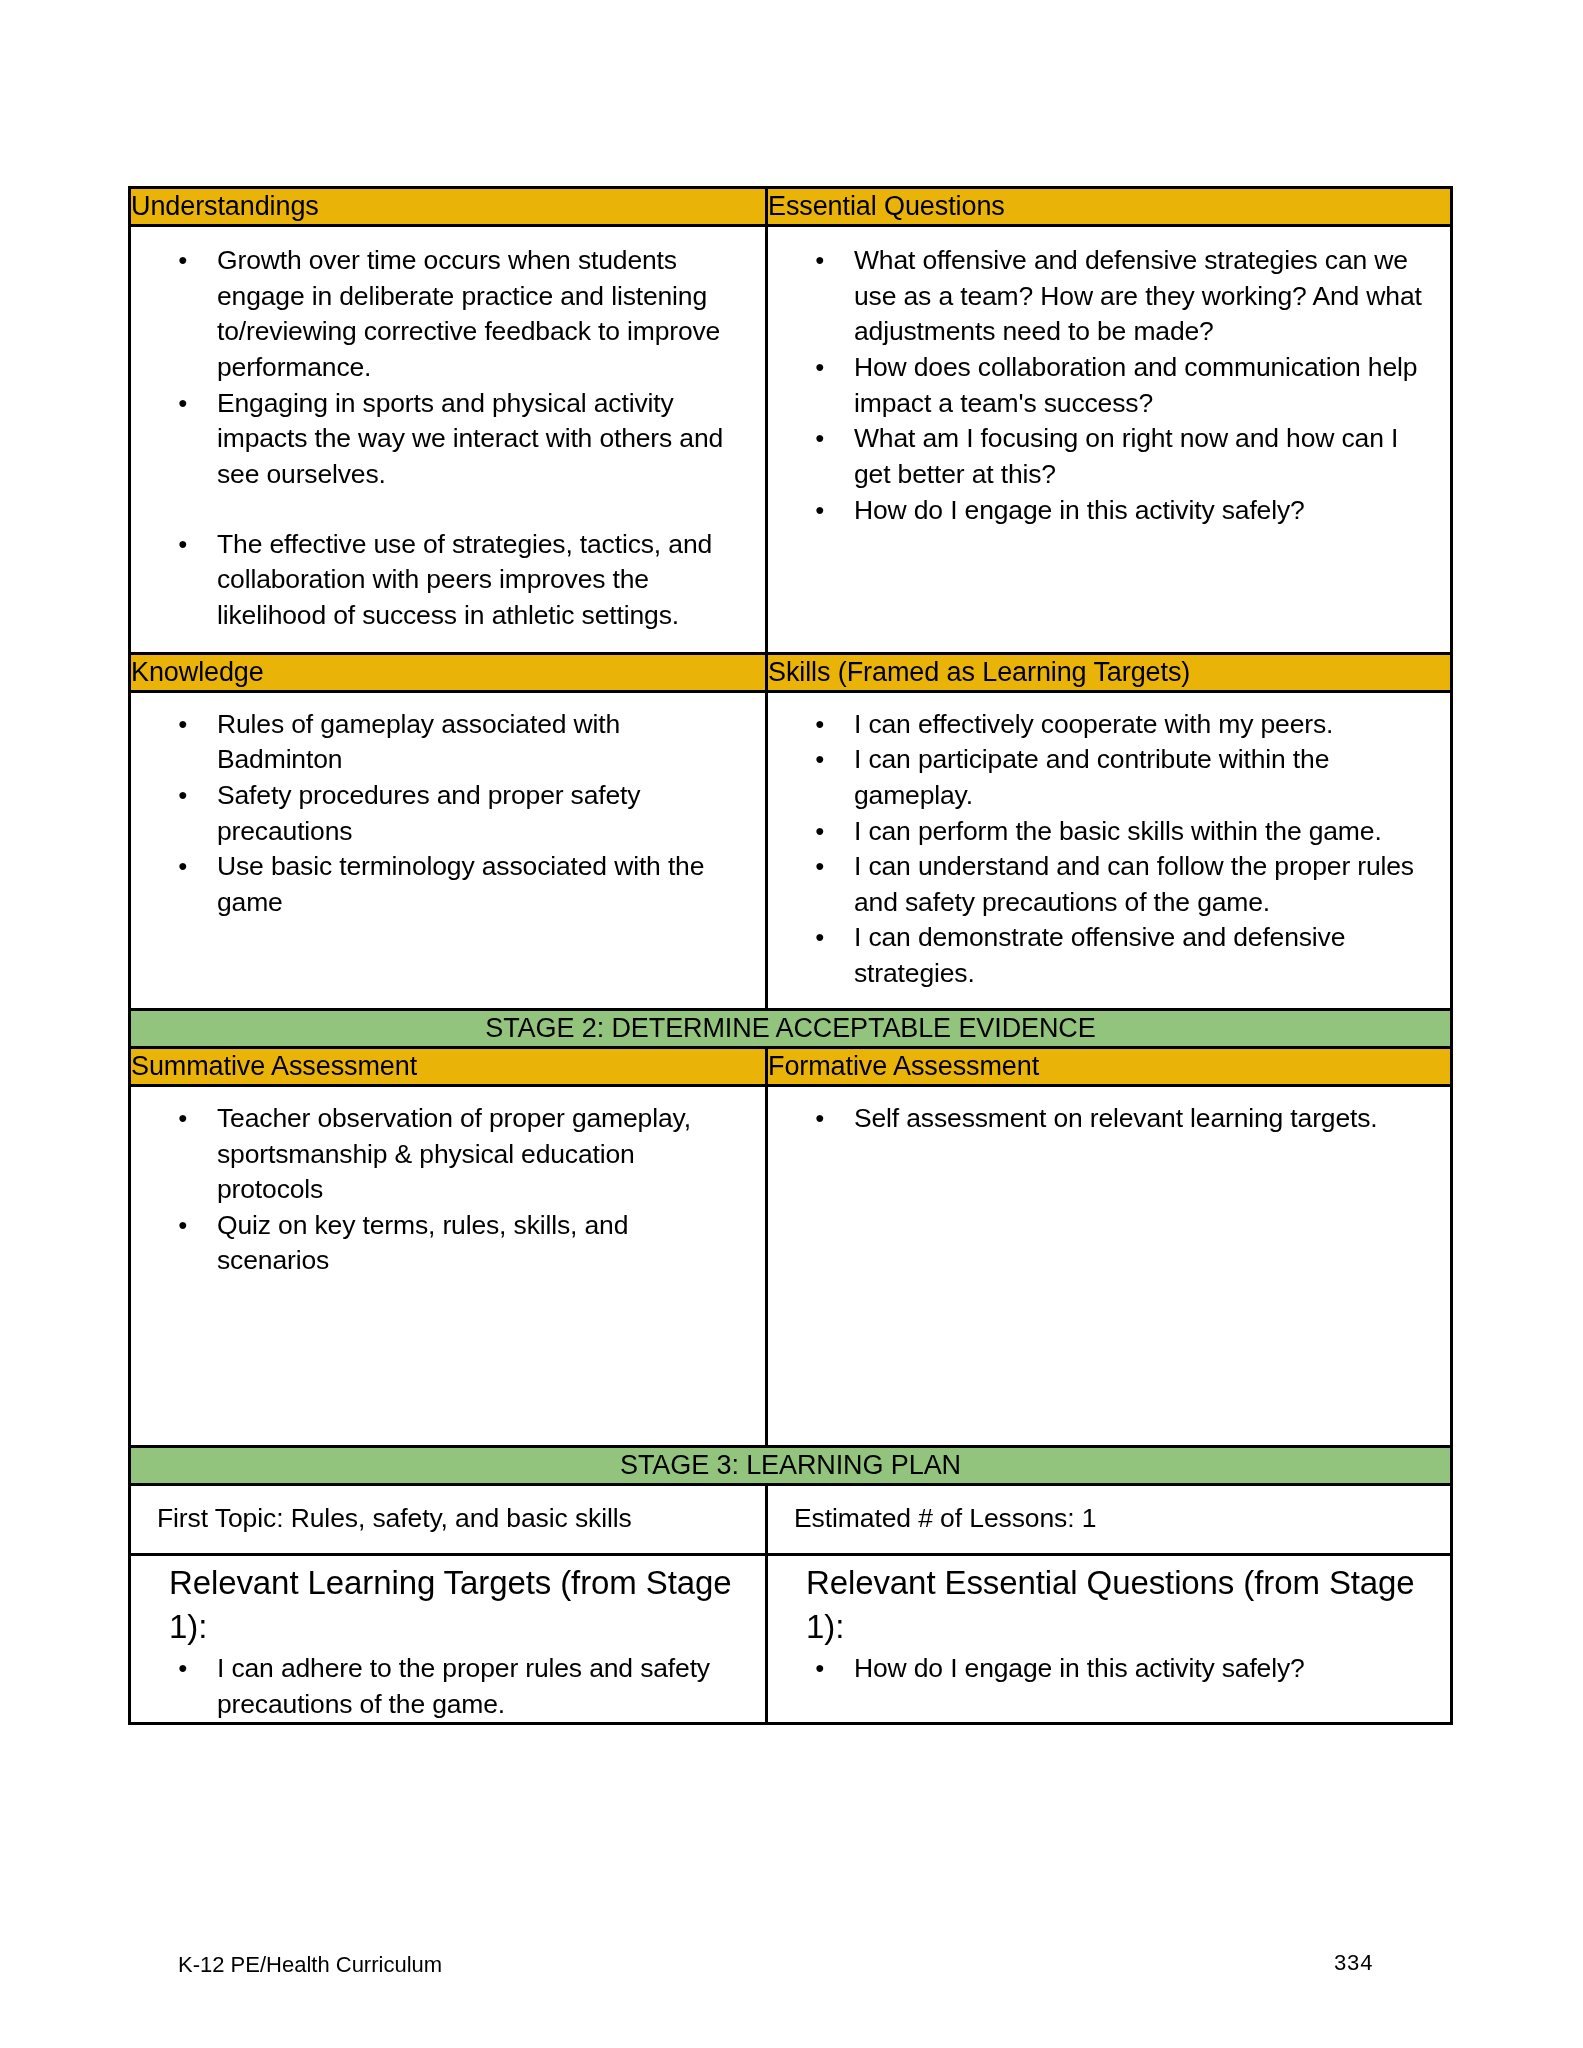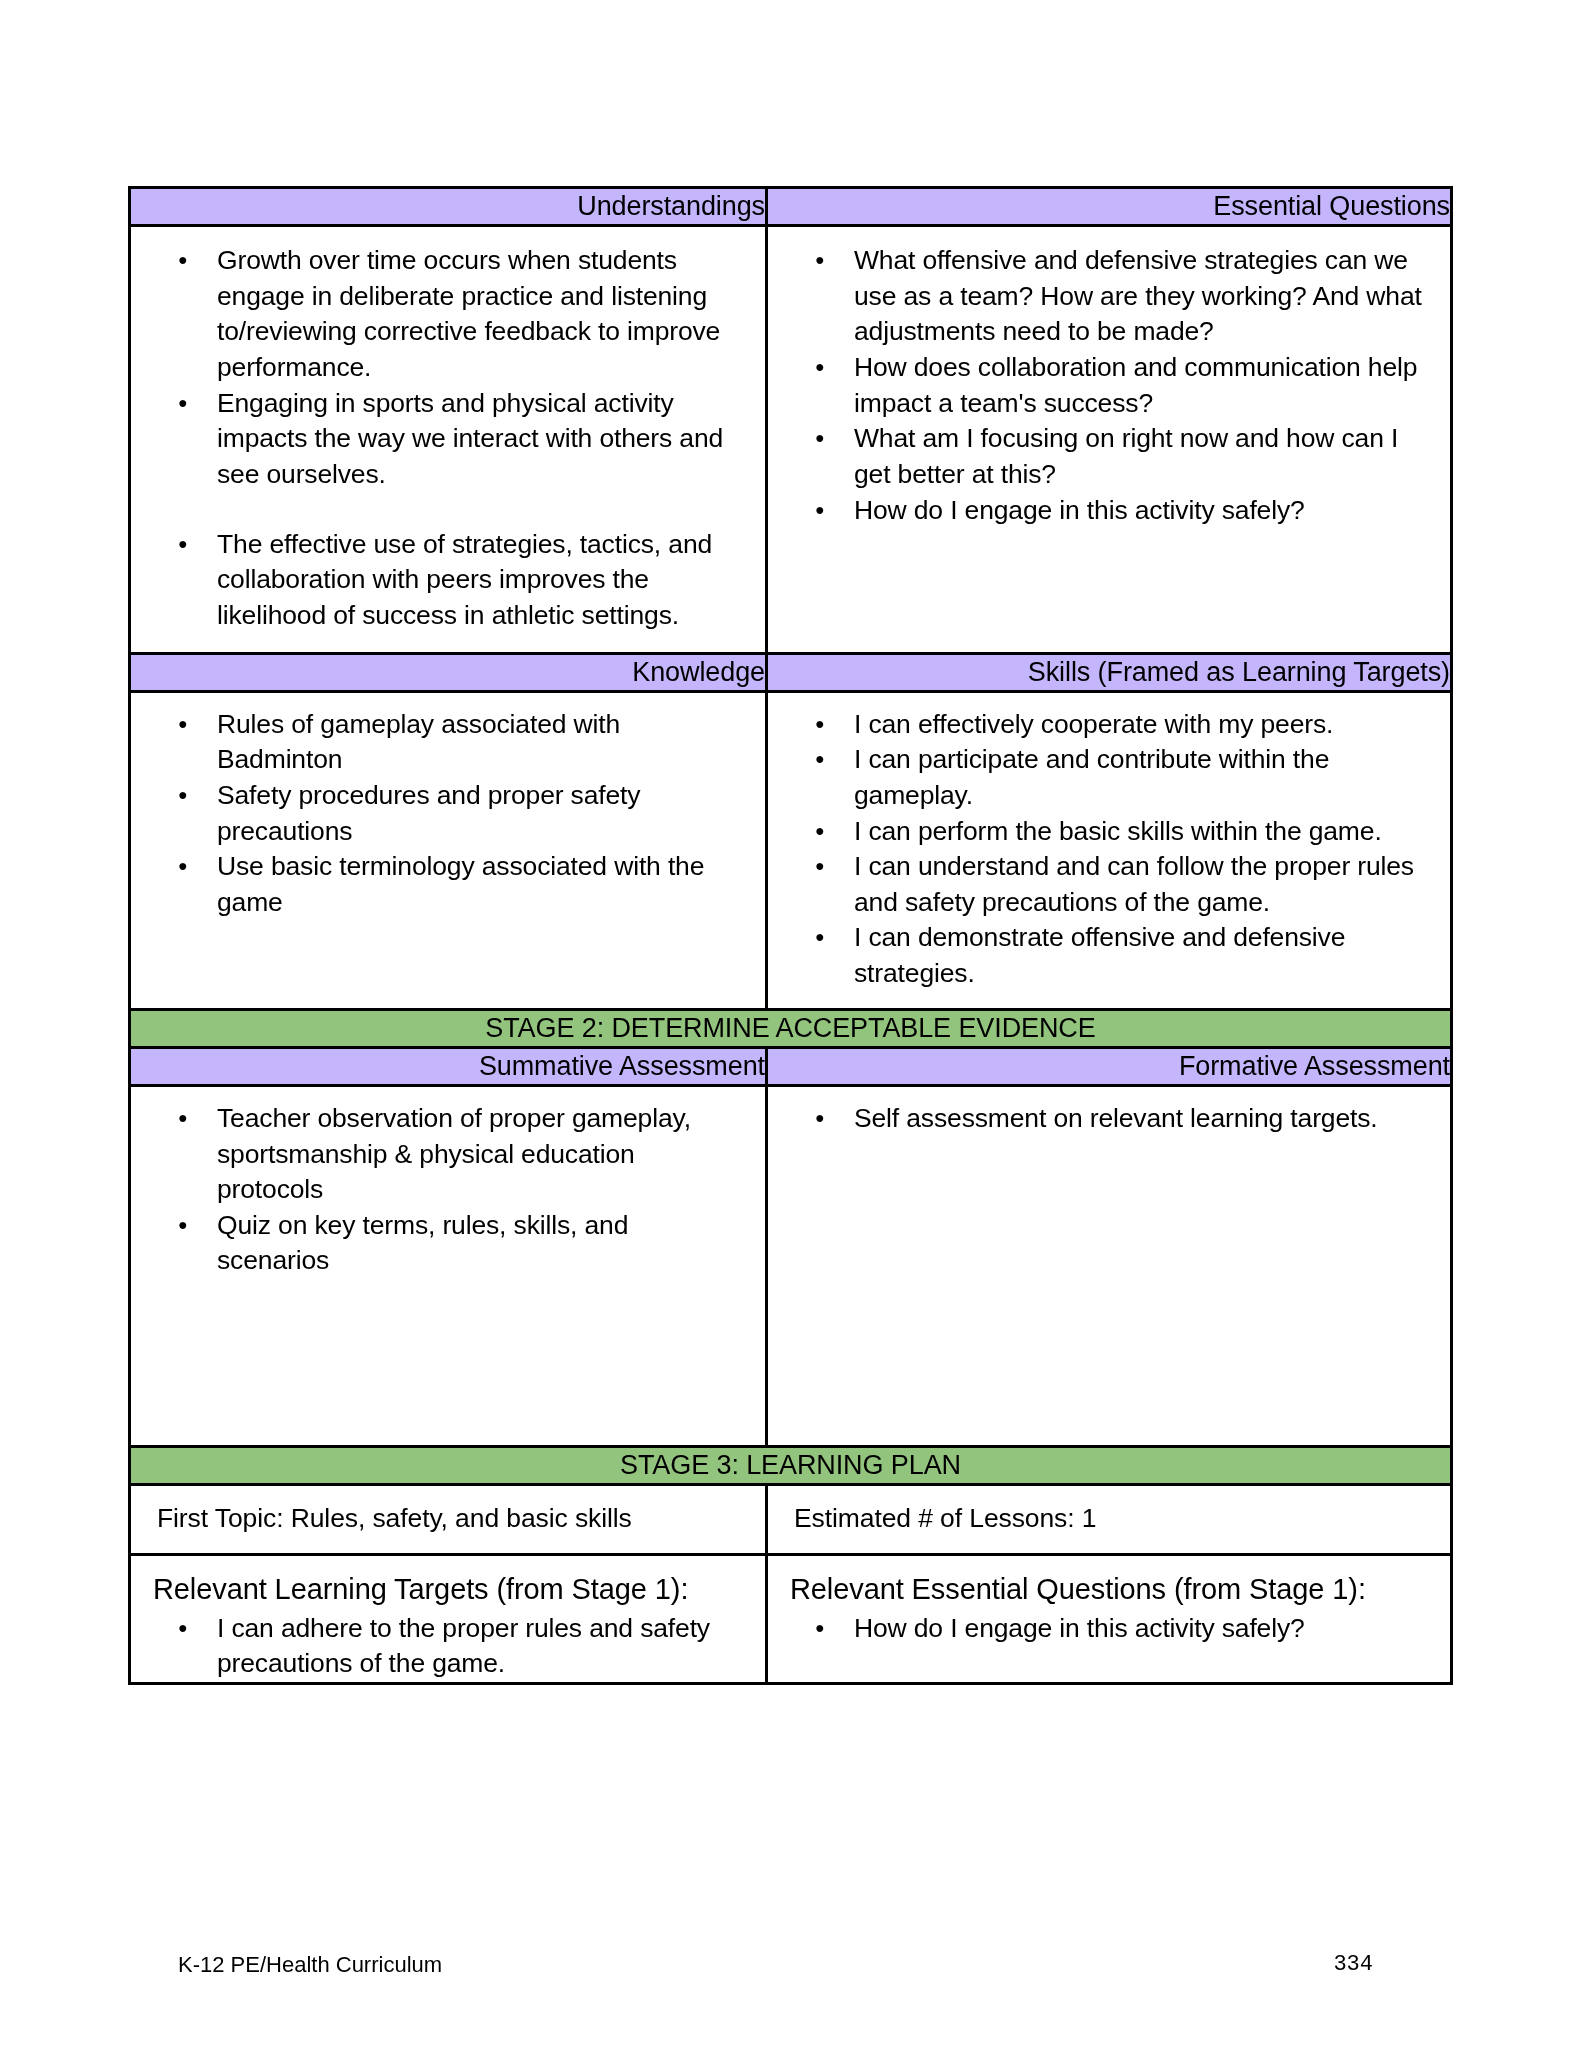--- a/index.html
+++ b/index.html
@@ -50,22 +50,22 @@
     letter-spacing: -0.1px;
   }
   .cell-text.indent-first {
     text-indent: 0;
     padding-left: 92px;
     padding-right: 40px;
   }
 
   
   .band-head {
-    background: #c4b5fd;
-    text-align: right;
+    background: #eab308;
+    text-align: left;
     font-size: 27px;
     line-height: 1.3;
     padding: 13px 10px 14px 10px;
     letter-spacing: -0.1px;
   }
 
   .band-stage {
     background: #93c47d;
     text-align: center;
     font-size: 27px;
@@ -95,24 +95,25 @@
     position: absolute;
     left: -39px;
     top: -1px;
     font-size: 16px;
     line-height: 2.3;
   }
   ul.bl li.gap-before { margin-top: 34px; }
 
   
   .lead-line {
-    font-size: 29px;
+    font-size: 33px;
     line-height: 1.34;
-    padding: 14px 22px 0 22px;
-    letter-spacing: -0.1px;
+    padding: 5px 22px 0 22px;
+    letter-spacing: -0.1px;
+    margin-left: 16px;
   }
   ul.bl.sub {
     padding: 2px 22px 0 86px;
   }
 
   .row-short .cell-text { padding-top: 15px; padding-bottom: 16px; }
 
   
   .filler-120 { height: 120px; }
   .filler-150 { height: 150px; }

